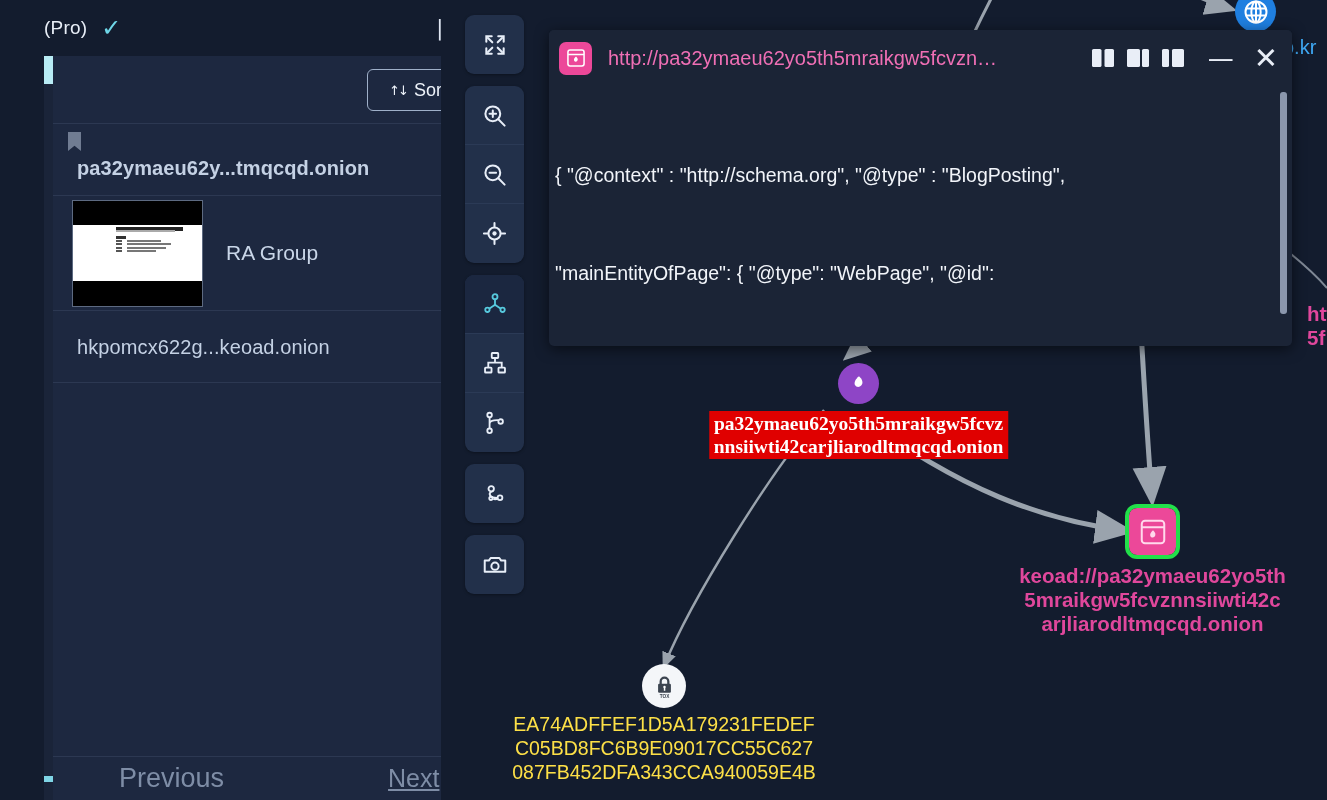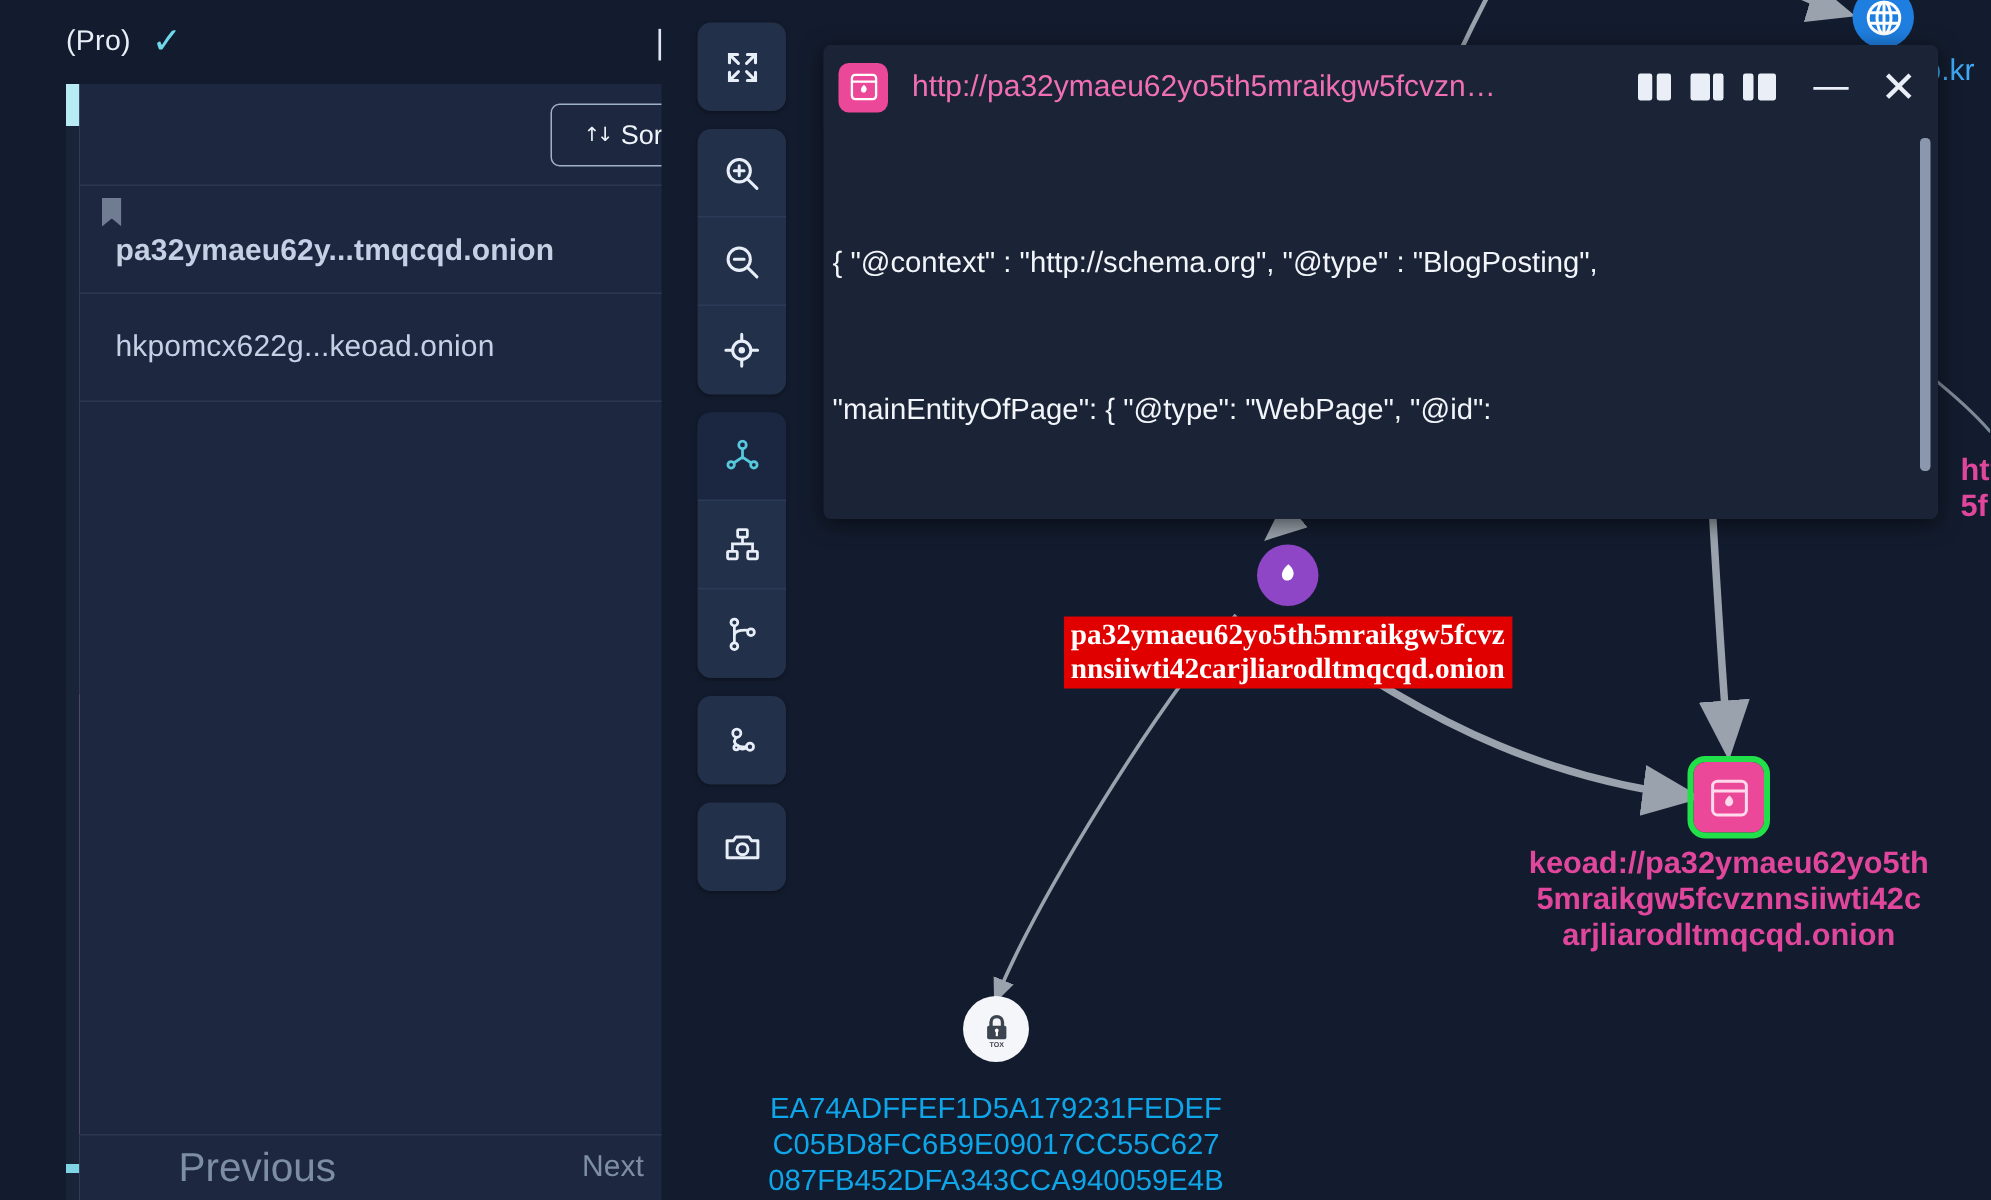--- a/index.html
+++ b/index.html
@@ -127,21 +127,21 @@
   }
 
   .filler { background: #1d2840; }
 
   #sidebar-footer {
     position: absolute; left: 9px; bottom: 0; width: 432px; height: 44px;
     background: #1d2840; border-top: 1px solid #2c3852;
     display: flex; align-items: center;
   }
   .pager-prev { margin-left: 66px; color: #7e8da6; font-size: 27px; cursor: pointer; }
-  .pager-next { margin-left: 164px; color: #7e8da6; font-size: 20px; cursor: pointer; }
+  .pager-next { margin-left: 164px; color: #7e8da6; font-size: 25px; cursor: pointer; text-decoration: underline; }
 
   
   #canvas {
     position: absolute; left: 441px; top: 0;
     width: 886px; height: 800px;
     background: #131c2e;
     overflow: hidden;
   }
   #edges { position: absolute; left: 0; top: 0; width: 886px; height: 800px; }
 
@@ -243,22 +243,22 @@
     color: #e0479c; font-size: 20.5px; line-height: 24px; font-weight: 700;
     text-align: center; white-space: pre-line;
   }
   .node-tox {
     width: 44px; height: 44px; border-radius: 50%;
     background: #f4f6f9;
     display: flex; align-items: center; justify-content: center;
   }
   .node-label-white {
     position: absolute; left: 50%; transform: translateX(-50%);
-    top: 63px; width: 420px;
-    color: #0ea5e9; font-size: 19.5px; line-height: 24px;
+    top: 48px; width: 420px;
+    color: #fde047; font-size: 19.5px; line-height: 24px;
     text-align: center; white-space: pre-line;
     font-family: "Liberation Sans", sans-serif;
   }
   .node-globe {
     width: 41px; height: 41px; border-radius: 50%;
     background: #1f7fe0;
     display: flex; align-items: center; justify-content: center;
   }
   .clipped-label {
     position: absolute; color: #3fa9f5; font-size: 20px; white-space: nowrap;
@@ -295,20 +295,40 @@
           <span>Sort</span>
         </div>
       </div>
 
       <div class="onion-row with-bm">
         <span class="bookmark"></span>
         <span class="onion-text">pa32ymaeu62y...tmqcqd.onion</span>
         <span class="plus-btn">+</span>
       </div>
 
+      <div class="result-row">
+        <div class="thumb">
+          <div class="page-white">
+            <div class="mini-title"></div>
+            <div class="mini-sub"></div>
+            <div class="mini-b1"></div>
+            <div class="mini-key" style="top:27%"></div>
+            <div class="mini-line" style="left:42%; top:27%; width:26%"></div>
+            <div class="mini-key" style="top:33%"></div>
+            <div class="mini-line" style="left:42%; top:33%; width:34%"></div>
+            <div class="mini-key" style="top:39%"></div>
+            <div class="mini-line" style="left:42%; top:39%; width:30%"></div>
+            <div class="mini-key" style="top:45%"></div>
+            <div class="mini-line" style="left:42%; top:45%; width:22%"></div>
+          </div>
+          <div class="band-top"></div>
+          <div class="band-bot"></div>
+        </div>
+        <span class="result-title">RA Group</span>
+      </div>
 
       <div class="onion-row">
         <span class="onion-text">hkpomcx622g...keoad.onion</span>
         <span class="plus-btn">+</span>
       </div>
 
 
       <div class="filler" style="height:195px"></div>
     </div>
 

